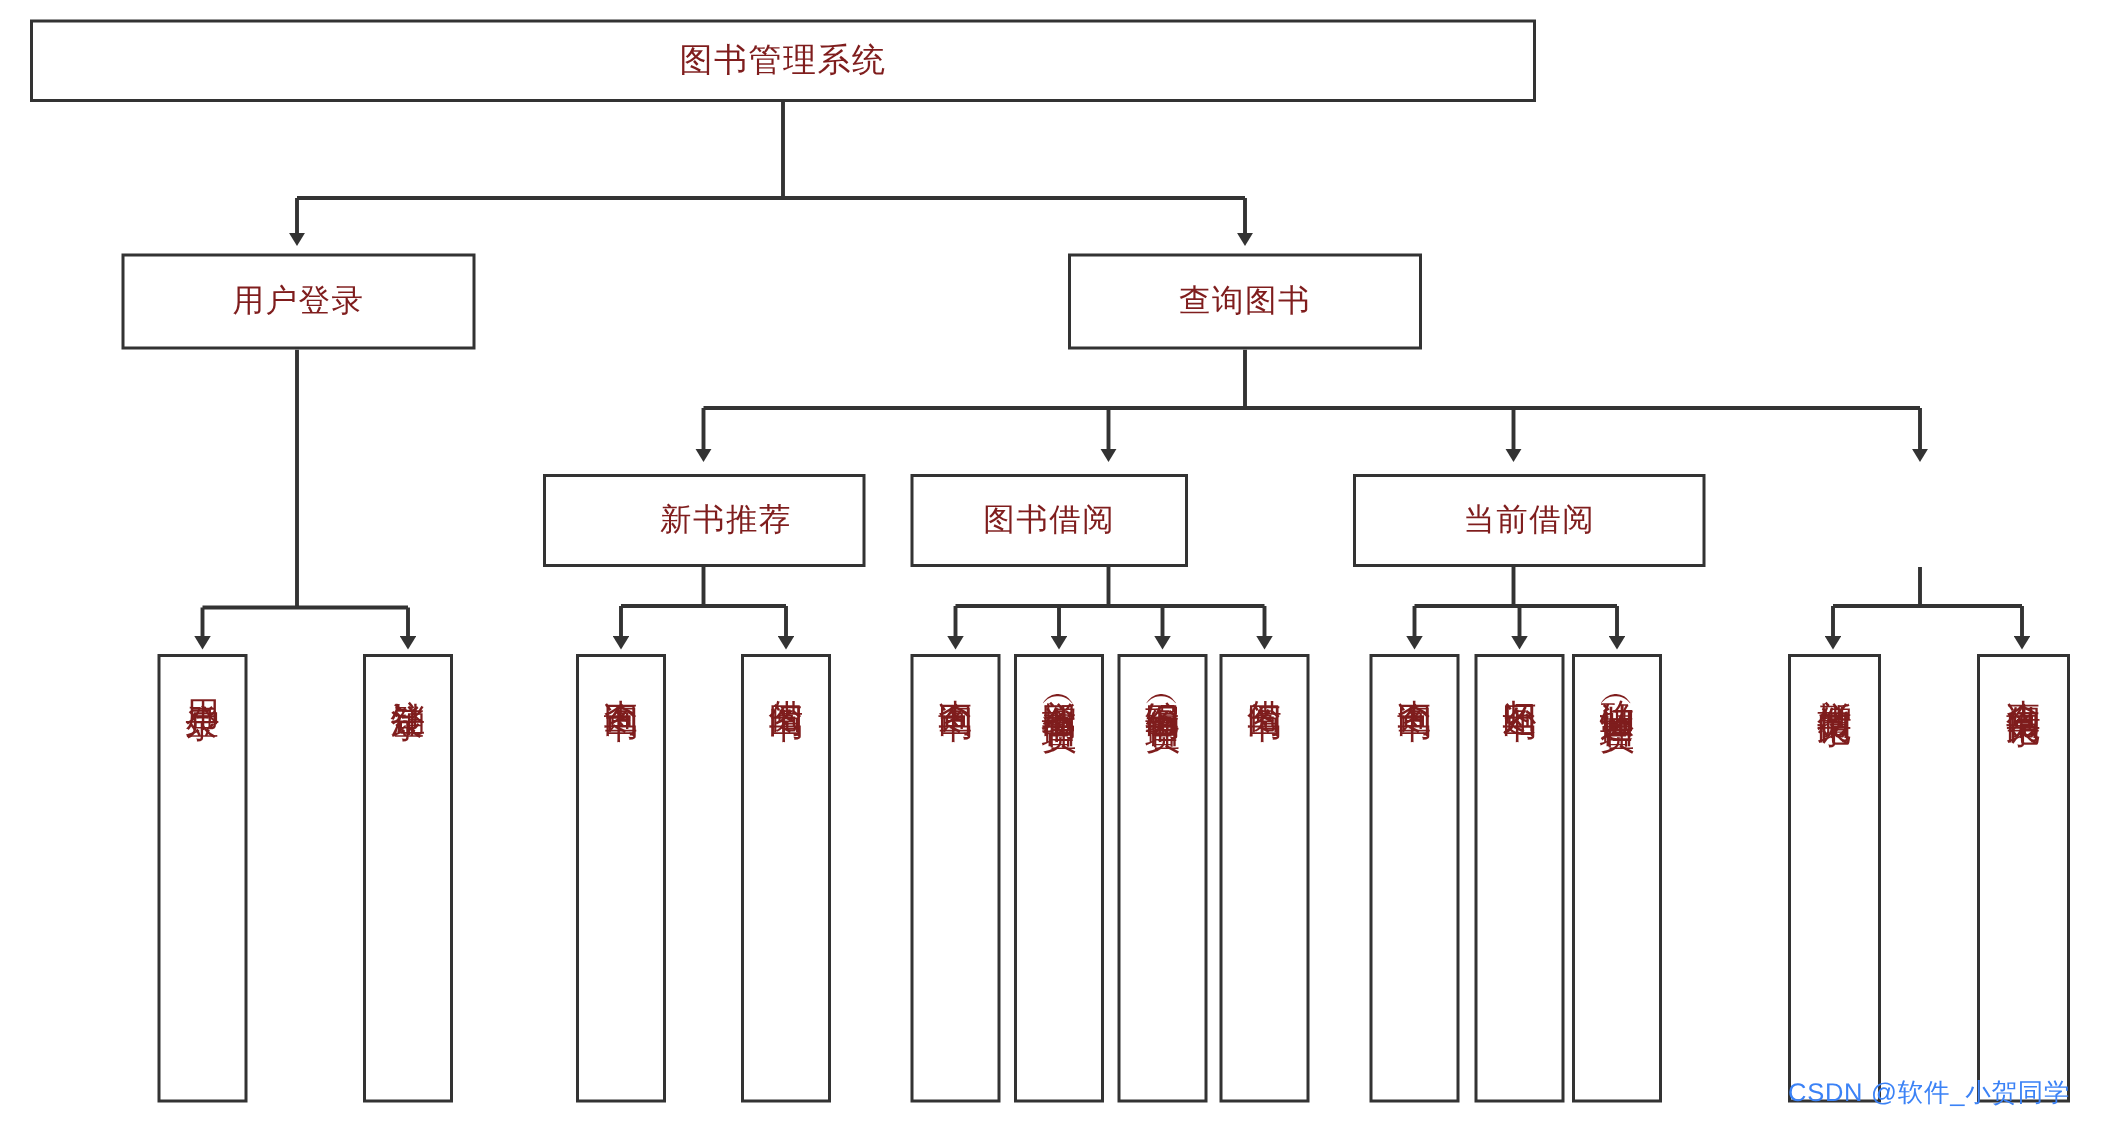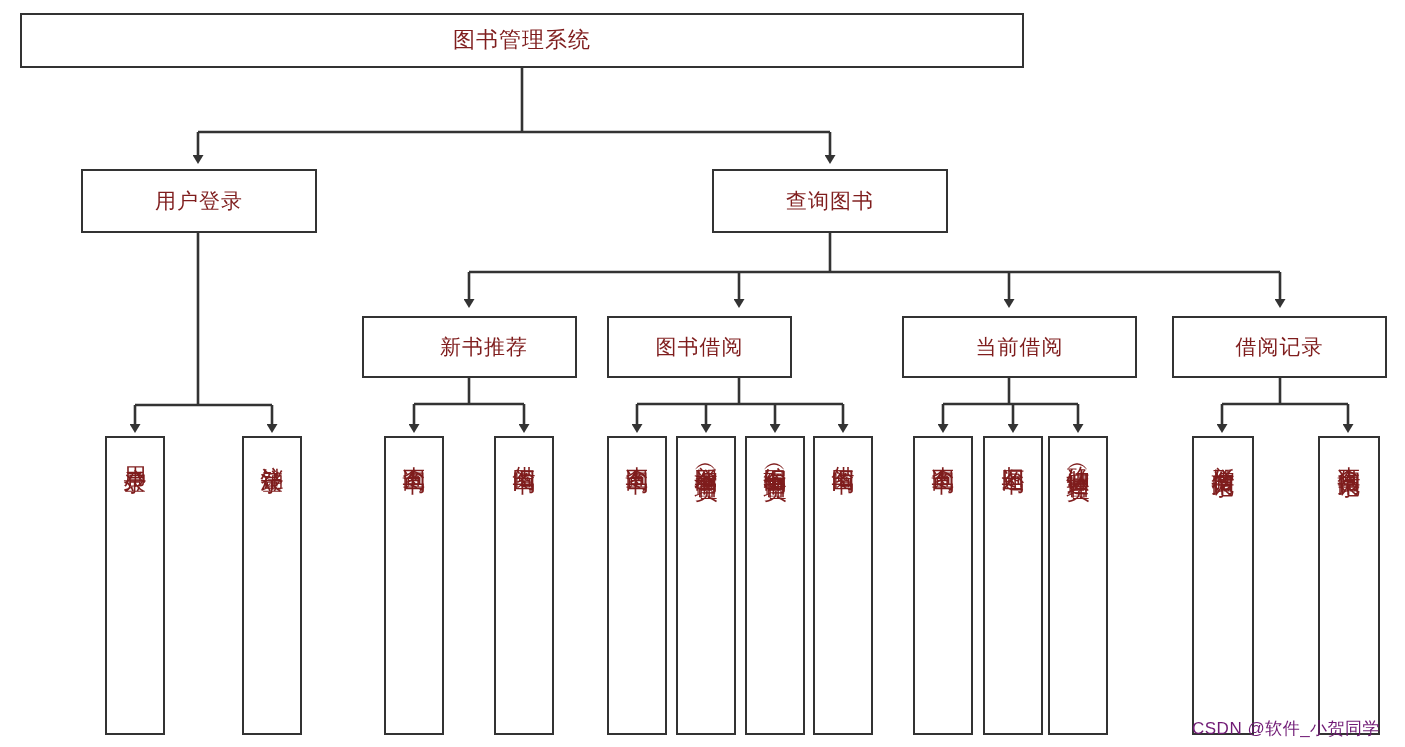--- a/index.html
+++ b/index.html
@@ -58,21 +58,21 @@
   }
   .node.v .label {
     writing-mode: vertical-rl;
     text-orientation: upright;
     font-size: 23px;
     letter-spacing: 2px;
     line-height: 1.0;
   }
   .watermark {
     position: absolute;
-    color: #701a75;
+    color: #3b82f6;
     font-size: 17px;
     letter-spacing: 0.5px;
     white-space: nowrap;
     user-select: none;
   }
 </style>
 </head>
 <body>
 
 <div id="canvas">
@@ -140,23 +140,20 @@
 
   <div class="node h" style="left:362px; top:316px; width:215px; height:62px;padding-left:29px;">
     <span class="label">新书推荐</span>
   </div>
   <div class="node h" style="left:607px; top:316px; width:185px; height:62px;">
     <span class="label">图书借阅</span>
   </div>
   <div class="node h" style="left:902px; top:316px; width:235px; height:62px;">
     <span class="label">当前借阅</span>
   </div>
-  <div class="node h" style="left:1172px; top:316px; width:215px; height:62px;">
-    <span class="label">借阅记录</span>
-  </div>
 
   <div class="node v" style="left:105px; top:436px; width:60px; height:299px;">
     <span class="label">用户登录</span>
   </div>
   <div class="node v" style="left:242px; top:436px; width:60px; height:299px;">
     <span class="label">注销登录</span>
   </div>
 
   <div class="node v" style="left:384px; top:436px; width:60px; height:299px;">
     <span class="label">查询图书</span>

